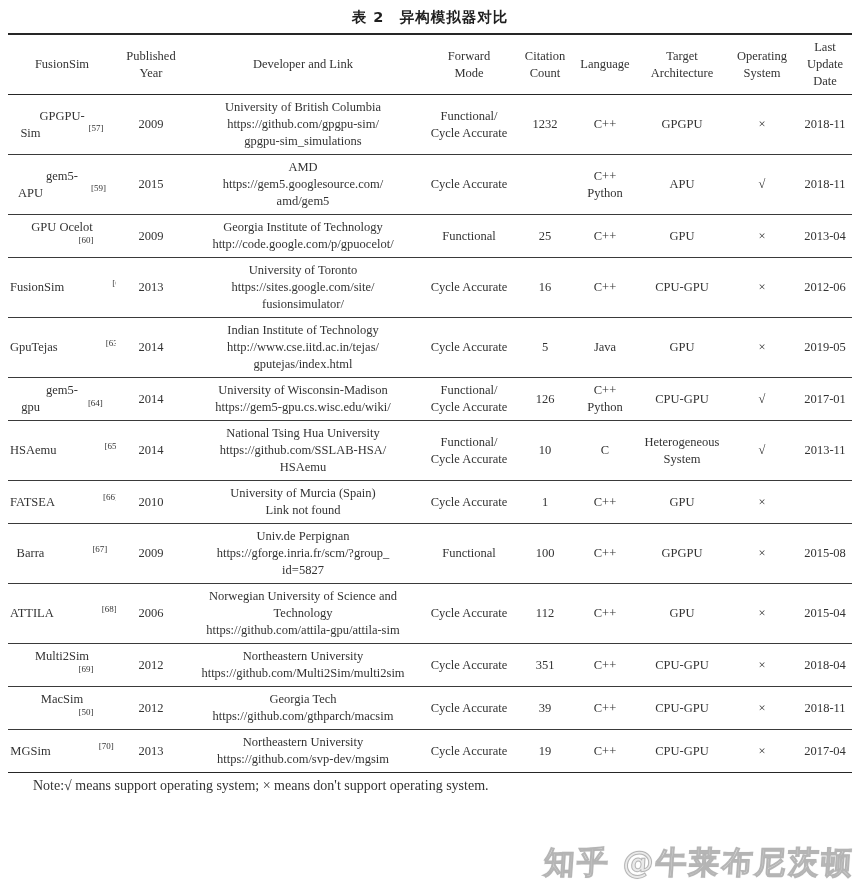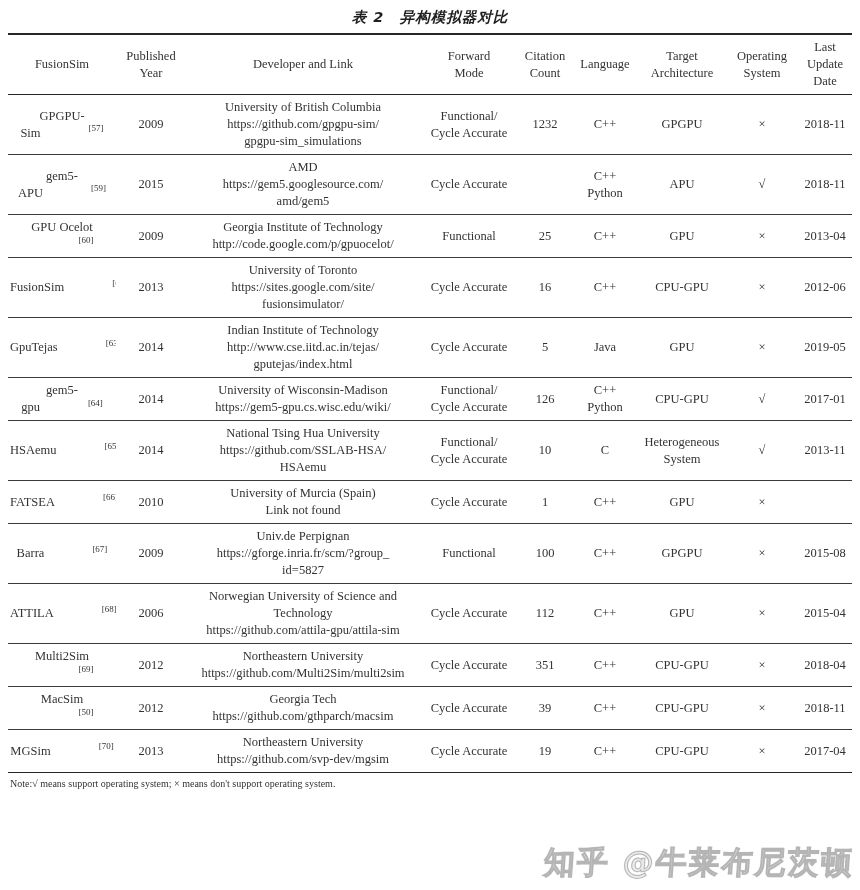--- a/index.html
+++ b/index.html
@@ -20,21 +20,20 @@
     overflow:hidden;
   }
   .page-title{
     text-align:center;
     font-weight:bold;
     font-size:14.5px;
     color:var(--text-dark);
     padding:8px 8px 6px;
     letter-spacing:1px;
     font-family:"DejaVu Sans","Liberation Sans",sans-serif;
-    font-style:italic;
   }
   table.sim-table{
     border-collapse:collapse;
     table-layout:fixed;
     width:844px;
     margin:0 8px;
   }
   .sim-table th,
   .sim-table td{
     text-align:center;
@@ -56,23 +55,23 @@
   }
   .sim-table tbody tr:last-child td{
     border-bottom:1.6px solid var(--rule-heavy);
   }
   .sim-table sup{
     font-size:9px;
     line-height:0;
     margin-left:48px;
   }
   .note{
-    font-size:10px;
+    font-size:14px;
     color:var(--text);
-    padding:5px 0 0 10px;
+    padding:5px 0 0 33px;
   }
   .watermark{
     position:absolute;
     right:6px;
     bottom:6px;
     font-size:31px;
     font-family:"DejaVu Sans","Liberation Sans",sans-serif;
     font-weight:bold;
     color:rgba(252,252,252,0.72);
     -webkit-text-stroke:1px rgba(145,145,145,0.6);

